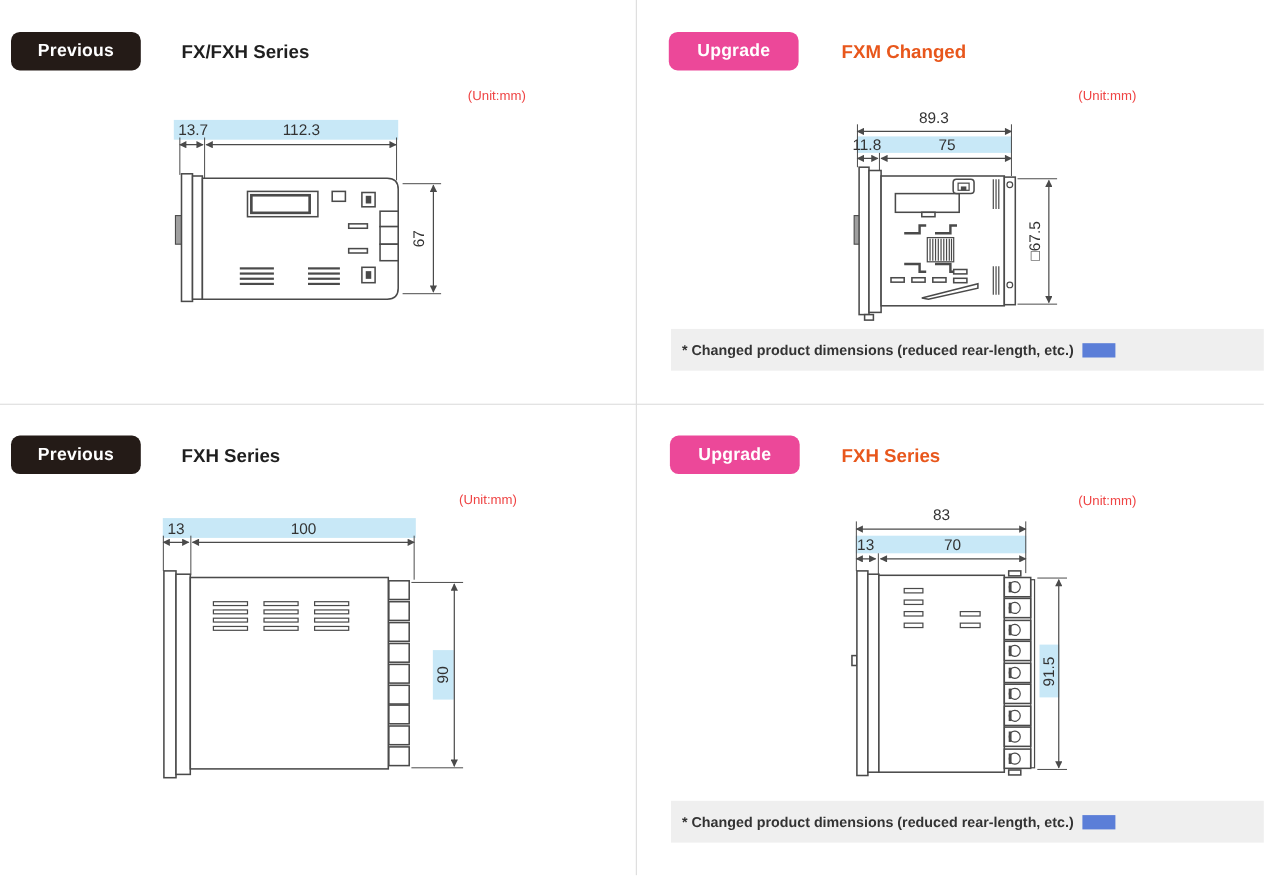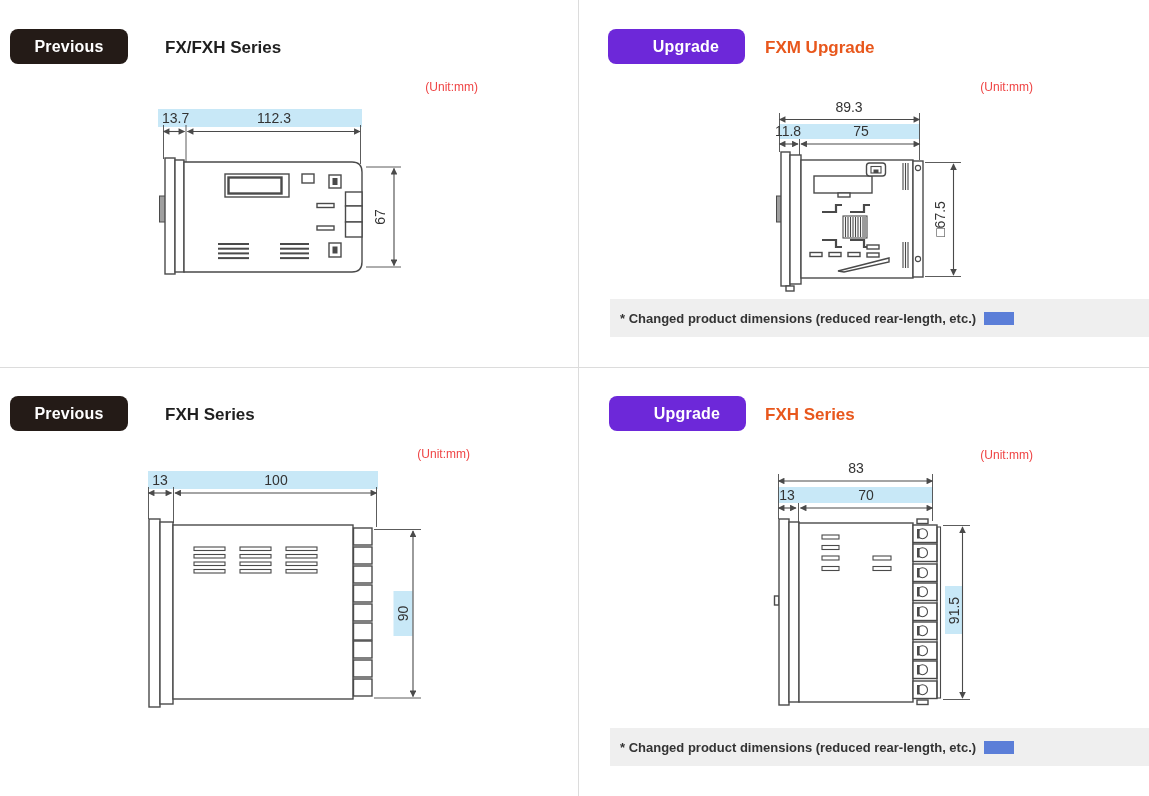--- a/index.html
+++ b/index.html
@@ -8,21 +8,21 @@
     font-family:"Liberation Sans",sans-serif;color:#222;
   }
   .divider-v{position:absolute;left:578px;top:0;width:1px;height:796px;background:#dcdcdc;}
   .divider-h{position:absolute;left:0;top:367px;width:1149px;height:1px;background:#dcdcdc;}
   .badge{
     position:absolute;width:118px;height:35px;border-radius:8px;
     display:flex;align-items:center;justify-content:center;
     color:#fff;font-weight:bold;font-size:16px;letter-spacing:.2px;
   }
   .badge.previous{background:#241b17;}
-  .badge.upgrade{background:#6d28d9;padding-left:19px;}
+  .badge.upgrade{background:#ec4899;}
   .series-title{position:absolute;font-weight:bold;font-size:17px;color:#1f1f1f;margin-left:27px;}
   .series-title.upgrade{color:#e8571c;}
   .unit-label{position:absolute;width:80px;font-size:12px;color:#ef4444;text-align:right;}
   .note-bar{
     position:absolute;left:610px;width:557px;height:38px;background:#efefef;
     display:flex;align-items:center;text-align:center;
   }
   .note-text{margin-left:10px;font-size:13px;font-weight:bold;color:#333;}
   .legend-swatch{width:30px;height:13px;background:#5b7ed8;margin-left:8px;flex:0 0 auto;}
   svg{position:absolute;}
@@ -98,21 +98,21 @@
         <rect class="dev" x="345.5" y="192" width="16.5" height="14"></rect>
         <rect class="dev" x="345.5" y="206" width="16.5" height="16"></rect>
         <rect class="dev" x="345.5" y="222" width="16.5" height="15"></rect>
       </g>
     </g>
   </svg>
 
   <div class="badge upgrade" style="left:608px;top:29px;">
     <span>Upgrade</span>
   </div>
-  <div class="series-title upgrade" style="left:738px;top:38px;">FXM Upgrade</div>
+  <div class="series-title upgrade" style="left:738px;top:38px;">FXM Changed</div>
   <div class="unit-label" style="left:953px;top:80px;">(Unit:mm)</div>
 
   <svg style="left:757px;top:96px;" width="223" height="200" viewBox="757 96 223 200">
     <defs>
       <marker id="a2" viewBox="0 0 10 10" refX="9" refY="5" markerWidth="9" markerHeight="6" orient="auto-start-reverse">
         <path d="M0,0 L10,5 L0,10 z" fill="#4a4a4a"></path>
       </marker>
     </defs>
     <rect class="hl" x="779" y="124" width="141" height="15"></rect>
     <g>

